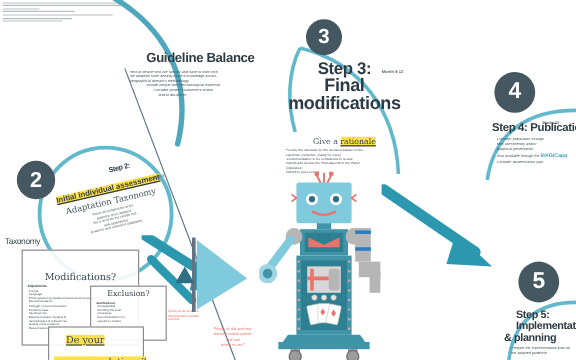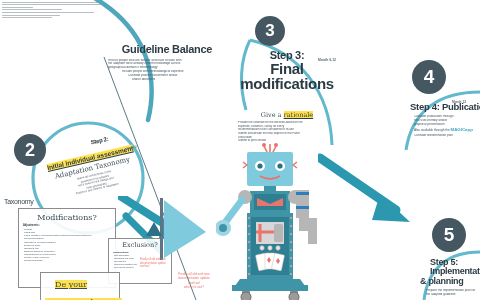--- a/index.html
+++ b/index.html
@@ -103,21 +103,21 @@
       <div style="padding-left:20px">Consider patient involvement and/or</div>
       <div style="padding-left:24px">and/or document</div>
     </div>
   </div>
 
   <div class="step-circle" style="left:255px;top:16px;width:30px;height:30px;font-size:17px;">
     <span>3</span>
   </div>
 
   <div class="abs" style="left:232px;top:50px;width:110px;z-index:5;text-align:center;">
-    <div class="hl" style="font-size:11px;">Step 3:</div>
+    <div class="hl" style="font-size:14px;">Step 3:</div>
     <div class="tiny" style="font-size:3.4px;font-weight:bold;position:absolute;right:6px;top:8px;">Month 9-12</div>
     <div class="hl" style="font-size:15px;margin-top:-1px;">Final modifications</div>
     <div class="handwrite" style="font-size:6.5px;margin-top:19px;">
       <span>Give a </span><span class="hl-yellow">rationale</span>
     </div>
     <div class="bullets" style="font-size:2.9px;margin-top:2px;text-align:left;padding-left:6px;">
       <div>Provide the rationale for the decision-based on the</div>
       <div>expertise, evidence, clarity for every</div>
       <div>recommendation to be considered to re-use</div>
       <div>Submit and decide the final aspects in the Panel</div>
@@ -173,38 +173,38 @@
       <div>guideline to be adapted</div>
       <div>Set a need for the ratings and</div>
       <div>rank applicability</div>
       <div>Evidence and method of adaptation</div>
     </div>
   </div>
 
   <div class="abs hl" style="left:4px;top:198px;font-size:7px;font-weight:normal;color:#3b4950;z-index:5;">Taxonomy</div>
 
   <div class="abs tbox" style="left:18px;top:208px;width:96px;height:78px;z-index:4;">
-    <div class="ttl" style="font-size:8px;margin-top:4px;">Modifications?</div>
+    <div class="ttl" style="font-size:8px;margin-top:17px;">Modifications?</div>
     <div style="font-size:2.6px;color:#2d3b44;font-weight:bold;padding-left:4px;margin-top:2px;">Adjustments:</div>
     <div class="bullets" style="font-size:2.5px;padding-left:5px;margin-top:1px;">
       <div>Format</div>
       <div>Language</div>
       <div>PICO-question (population/intervention/comparison/outcome)</div>
       <div>Recommendation</div>
       <div>Strength of recommendation</div>
       <div>Evidence base</div>
       <div>Identified risk</div>
       <div>Balance between benefits &amp;</div>
       <div>harms/burden &amp; preferences</div>
       <div>Quality of the evidence</div>
       <div>Resources/costs</div>
     </div>
   </div>
 
-  <div class="abs tbox" style="left:108px;top:238px;width:62px;height:44px;z-index:4;">
+  <div class="abs tbox" style="left:75px;top:238px;width:62px;height:44px;z-index:4;">
     <div class="ttl" style="font-size:6.5px;margin-top:2px;">Exclusion?</div>
     <div style="font-size:2.4px;color:#2d3b44;font-weight:bold;padding-left:4px;margin-top:2px;">Justifications:</div>
     <div class="bullets" style="font-size:2.4px;padding-left:5px;">
       <div>Not applicable</div>
       <div>Not fitting the local</div>
       <div>procedures</div>
       <div>Recommendation not</div>
       <div>relevant to context</div>
     </div>
   </div>

